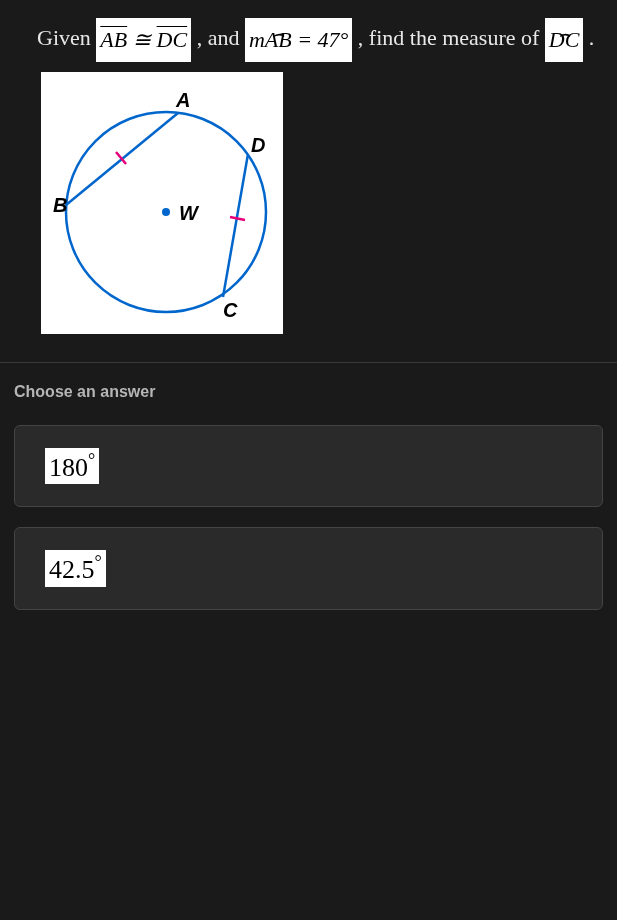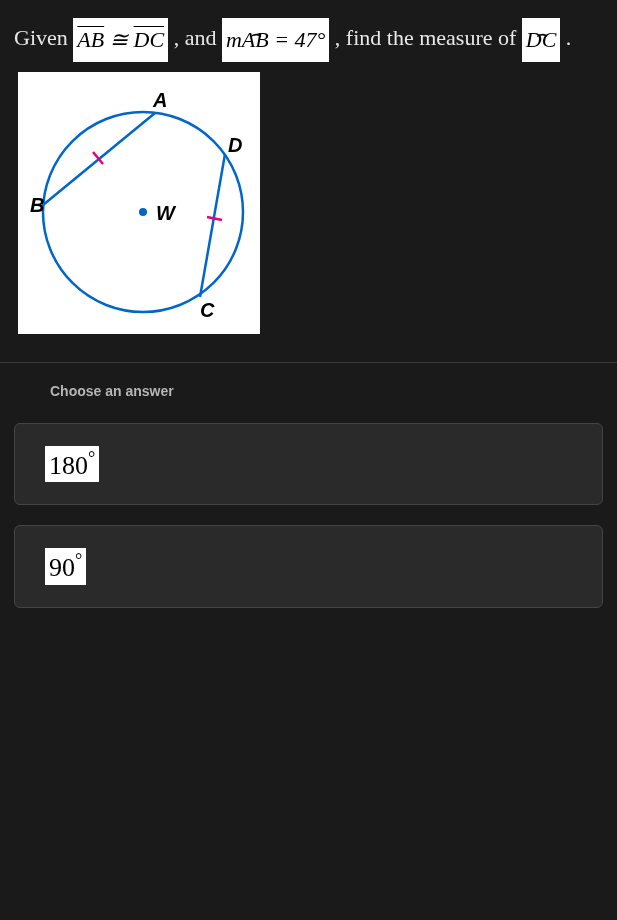--- a/index.html
+++ b/index.html
@@ -10,20 +10,21 @@
     body {
       background: #1a1a1a;
       color: #e0e0e0;
       font-family: Georgia, 'Times New Roman', serif;
       width: 617px;
       height: 920px;
       overflow: hidden;
     }
     .question-area {
       padding: 18px 14px 0 14px;
+      margin-left: 23px;
     }
     .question-text {
       font-size: 22px;
       line-height: 1.8;
       color: #e8e8e8;
     }
     .math-inline {
       background: #fff;
       color: #000;
       padding: 2px 4px;
@@ -49,25 +50,24 @@
     .divider {
       border: none;
       border-top: 1px solid #3a3a3a;
       margin-top: 28px;
     }
     .answer-section {
       padding: 20px 14px 0 14px;
     }
     .answer-heading {
       font-family: -apple-system, BlinkMacSystemFont, 'Segoe UI', Arial, sans-serif;
-      font-size: 14px;
+      font-size: 16px;
       font-weight: 700;
       color: #b5b5b5;
       margin-bottom: 24px;
-      margin-left: 36px;
     }
     .answer-option {
       background: #2a2a2a;
       border: 1px solid #444;
       border-radius: 6px;
       padding: 22px 30px;
       margin-bottom: 20px;
       cursor: pointer;
       text-decoration: underline;
     }
@@ -131,17 +131,17 @@
 <hr class="divider">
 
 <div class="answer-section">
   <h2 class="answer-heading">Choose an answer</h2>
 
   <div class="answer-option">
     <span class="answer-value"><span>180</span><span class="deg">°</span></span>
   </div>
 
 
+  <div class="answer-option">
+    <span class="answer-value"><span>42.5</span><span class="deg">°</span></span>
+  </div>
 
-  <div class="answer-option">
-    <span class="answer-value"><span>90</span><span class="deg">°</span></span>
-  </div>
 </div>
 
 </body></html>

